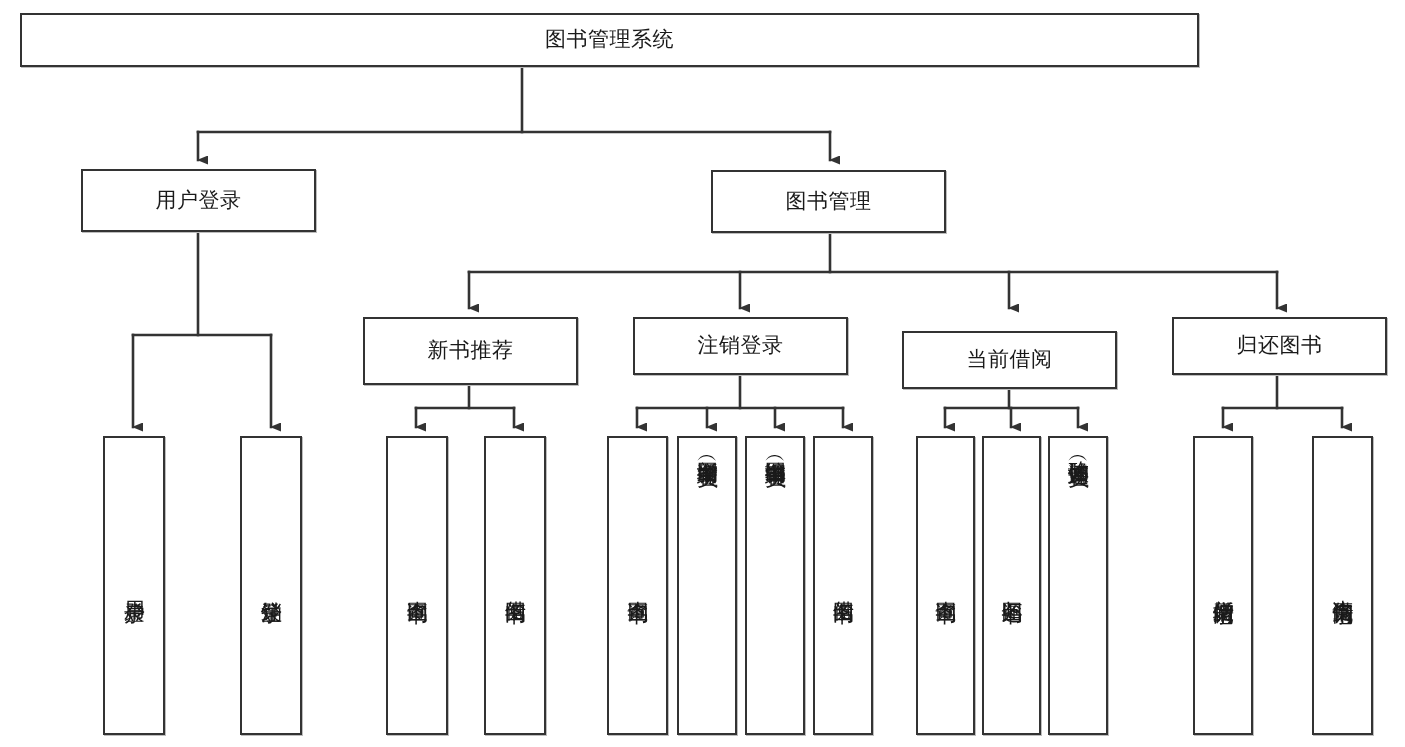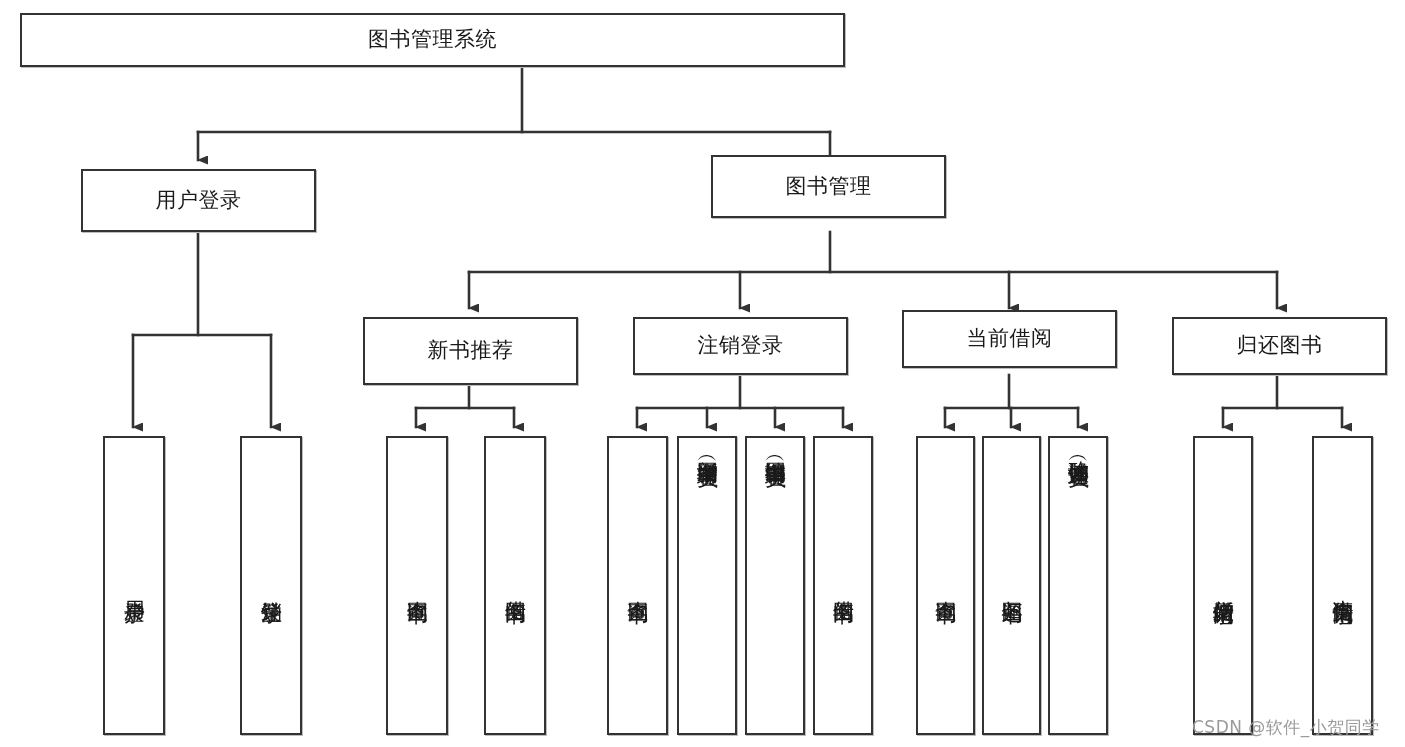--- a/index.html
+++ b/index.html
@@ -123,38 +123,38 @@
       <path d="M1011,408 L1011,427" marker-end="url(#arrowhead)"></path>
       <path d="M1078,408 L1078,427" marker-end="url(#arrowhead)"></path>
 
       <path d="M1277,375 L1277,408"></path>
       <path d="M1223,408 L1342,408"></path>
       <path d="M1223,408 L1223,427" marker-end="url(#arrowhead)"></path>
       <path d="M1342,408 L1342,427" marker-end="url(#arrowhead)"></path>
     </g>
   </svg>
 
-  <div class="node-box" style="left:20px;top:13px;width:825px;height:54px;">
+  <div class="node-box" style="left:20px;top:13px;width:1179px;height:54px;">
     <span class="node-label-h">图书管理系统</span>
   </div>
 
   <div class="node-box" style="left:81px;top:169px;width:235px;height:63px;">
     <span class="node-label-h">用户登录</span>
   </div>
-  <div class="node-box" style="left:711px;top:155px;width:235px;height:63px;">
+  <div class="node-box" style="left:711px;top:170px;width:235px;height:63px;">
     <span class="node-label-h">图书管理</span>
   </div>
 
   <div class="node-box" style="left:363px;top:317px;width:215px;height:68px;">
     <span class="node-label-h">新书推荐</span>
   </div>
   <div class="node-box" style="left:633px;top:317px;width:215px;height:58px;">
     <span class="node-label-h">注销登录</span>
   </div>
-  <div class="node-box" style="left:902px;top:310px;width:215px;height:58px;">
+  <div class="node-box" style="left:902px;top:331px;width:215px;height:58px;">
     <span class="node-label-h">当前借阅</span>
   </div>
   <div class="node-box" style="left:1172px;top:317px;width:215px;height:58px;">
     <span class="node-label-h">归还图书</span>
   </div>
 
   <div class="node-box leaf-box center-v" style="left:103px;top:436px;width:62px;height:299px;">
     <span class="node-label-v">用户登录</span>
   </div>
   <div class="node-box leaf-box center-v" style="left:240px;top:436px;width:62px;height:299px;">
@@ -191,15 +191,14 @@
     <span class="node-label-v">确认归还（管理员）</span>
   </div>
 
   <div class="node-box leaf-box center-v" style="left:1193px;top:436px;width:60px;height:299px;">
     <span class="node-label-v">新增借阅记录</span>
   </div>
   <div class="node-box leaf-box center-v" style="left:1312px;top:436px;width:61px;height:299px;">
     <span class="node-label-v">查询借阅记录</span>
   </div>
 
-  <div class="watermark" style="left:1192px;top:716px;">CSDN @软件_小贺同学</div>
 
 </div>
 
 </body></html>

